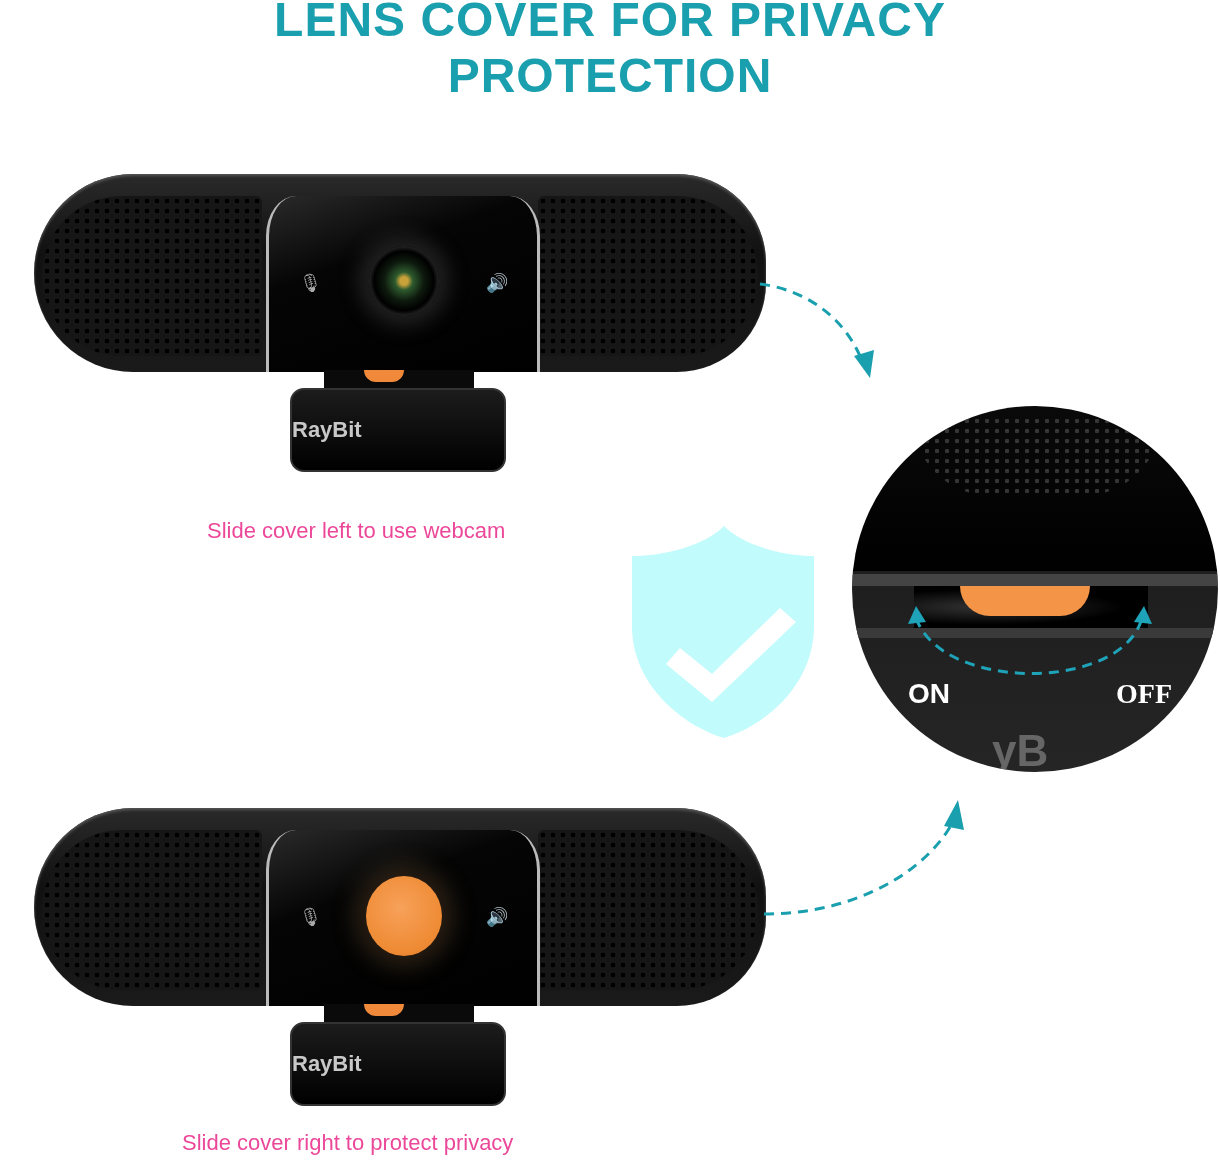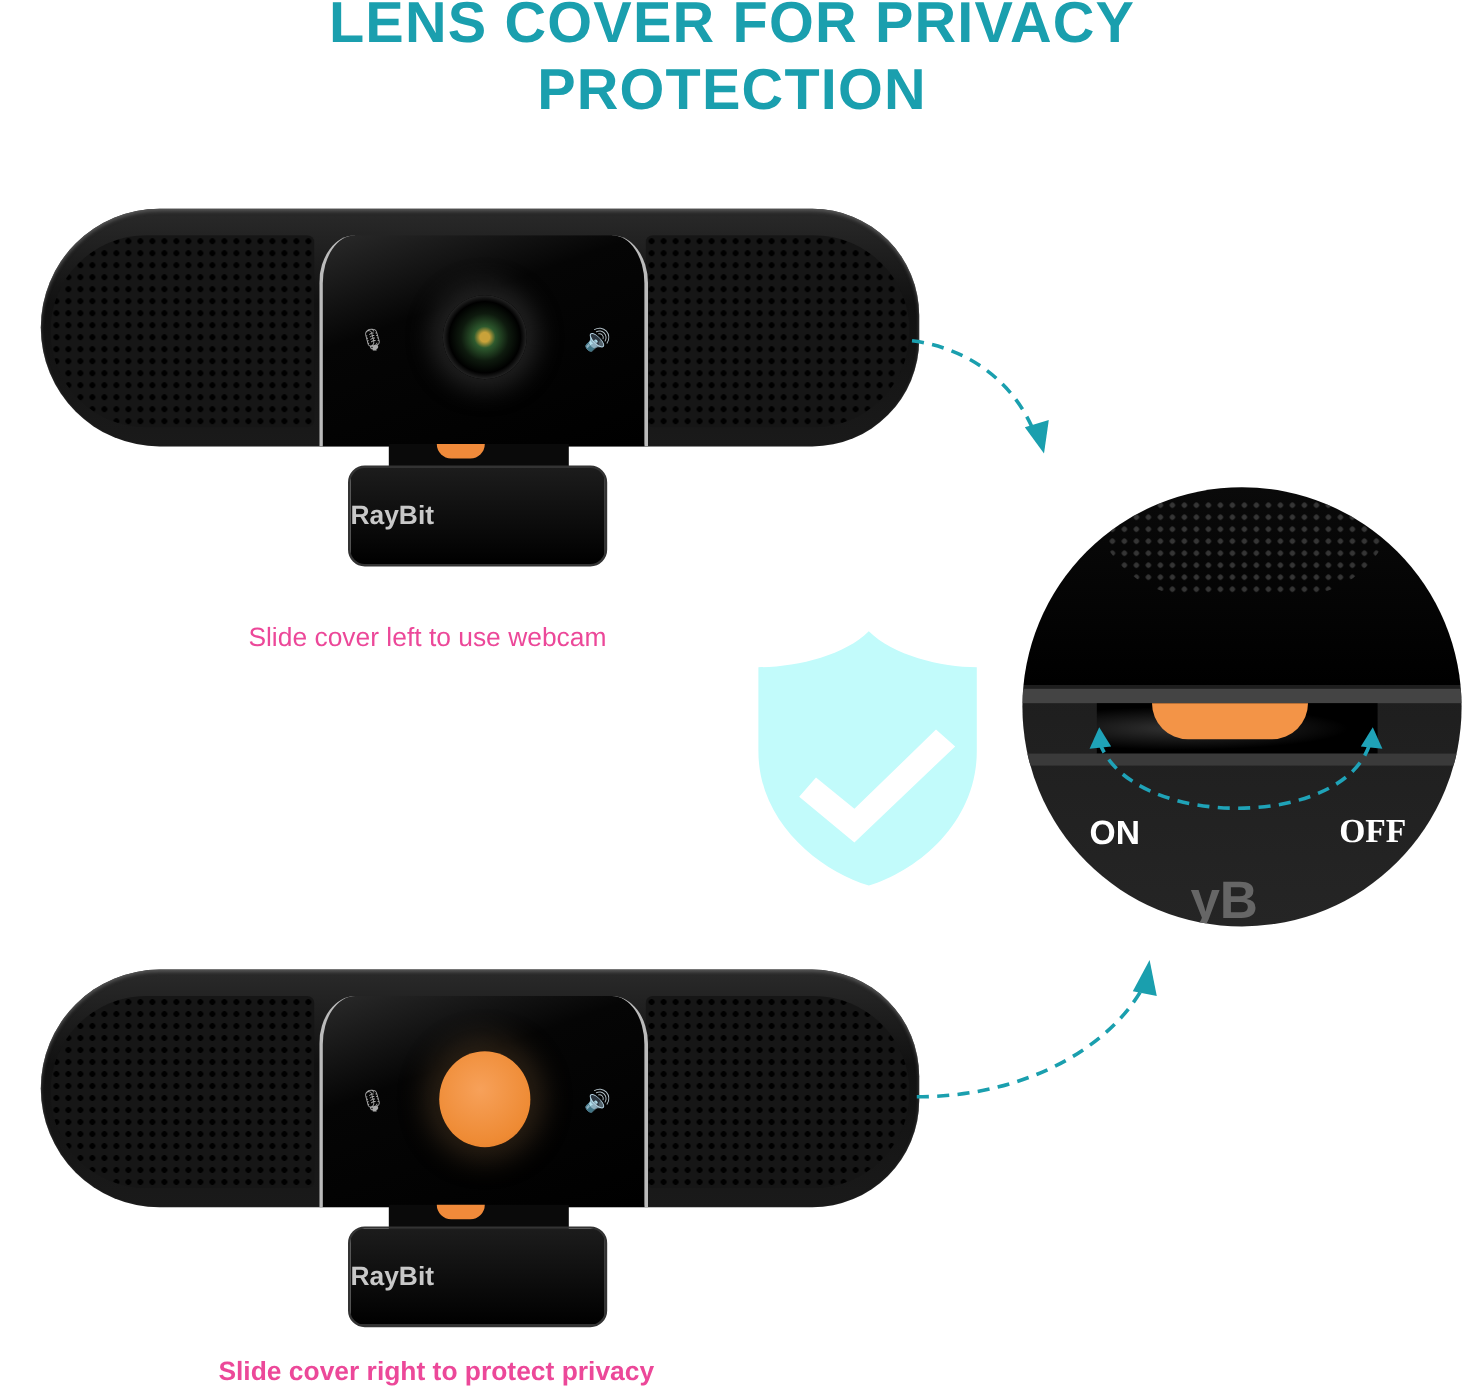--- a/index.html
+++ b/index.html
@@ -125,21 +125,21 @@
   <div class="grille right"></div>
   <div class="face">
     <span class="ficon" style="left:30px;">🎙</span>
     <div class="lens covered"></div>
     <span class="ficon" style="right:28px;">🔊</span>
   </div>
   <div class="hinge"></div>
   <div class="knob"></div>
   <div class="mount">RayBit</div>
 </div>
-<div class="caption" style="left:182px; top:1130px;font-weight:bold;">Slide cover right to protect privacy</div>
+<div class="caption" style="left:182px; top:1130px;">Slide cover right to protect privacy</div>
 
 <svg style="left:624px; top:516px;" width="194" height="226" viewBox="0 0 194 226">
   <path d="M100 10 C 80 30, 40 40, 8 40 L 8 110 C 8 170, 60 210, 100 222 C 140 210, 190 170, 190 110 L 190 40 C 160 40, 120 30, 100 10 Z" fill="#c2fbfb"></path>
   <path d="M42 148 L 88 186 L 172 106 L 156 92 L 88 158 L 56 132 Z" fill="#ffffff"></path>
 </svg>
 
 <svg style="left:758px; top:270px;" width="130" height="120" viewBox="0 0 130 120">
   <path d="M2 14 C 50 20, 90 50, 106 96" fill="none" stroke="#1a9fae" stroke-width="3" stroke-dasharray="10 7"></path>
   <path d="M96 86 L 112 108 L 116 80 Z" fill="#1a9fae"></path>
 </svg>

